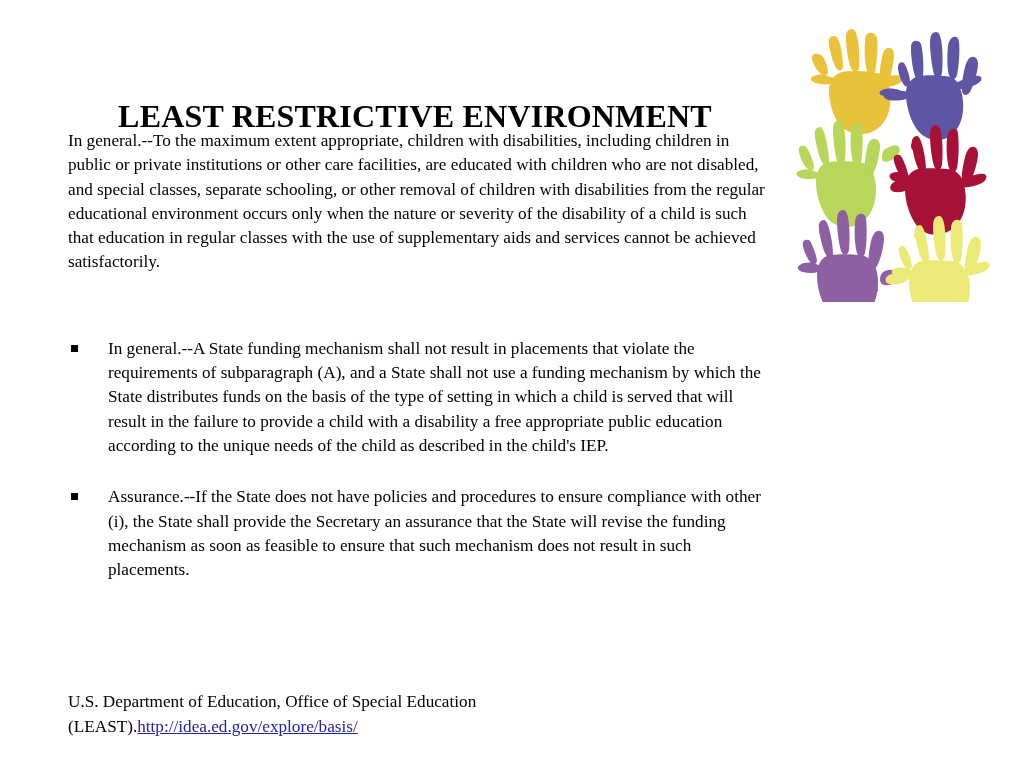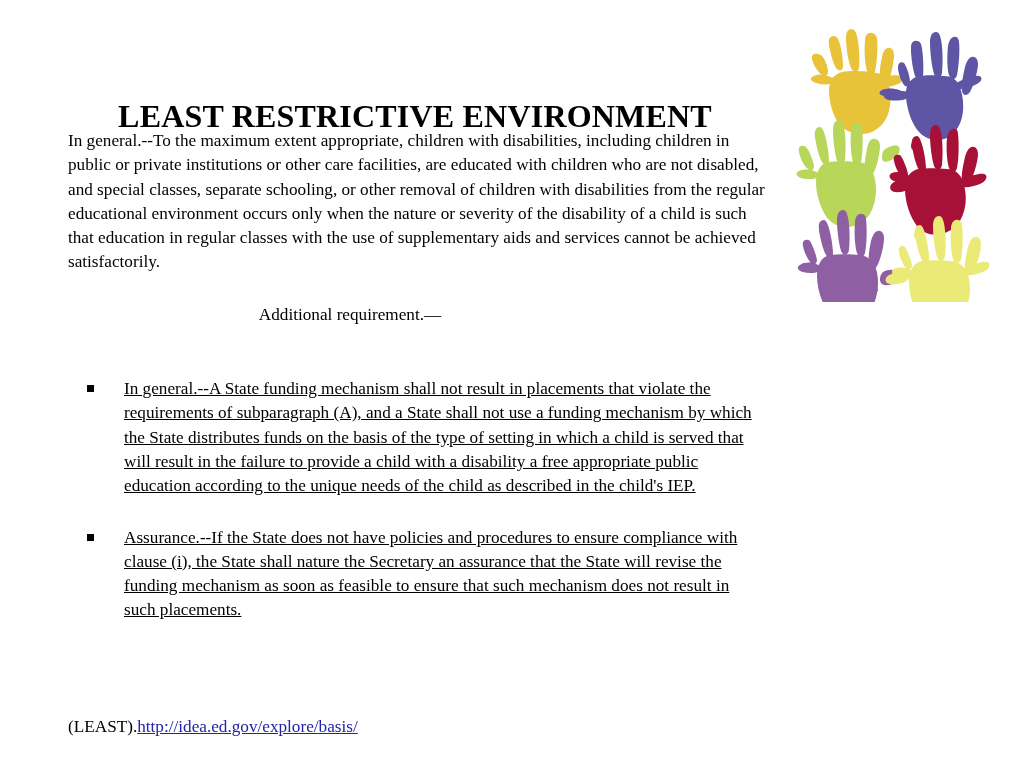--- a/index.html
+++ b/index.html
@@ -59,23 +59,22 @@
     text-align: center;
     width: 600px;
     margin-left: -18px;
   }
   .spacer-md { height: 28px; }
   .spacer-lg { height: 34px; }
 
   
   .bullet-list {
     list-style: none;
-    margin: 16px;
+    margin: 0;
     padding: 0;
-    text-decoration: underline;
   }
   .bullet-item {
     position: relative;
     padding-left: 40px;
     font-size: 17.2px;
     line-height: 24.3px;
     margin: 0;
   }
   .bullet-item + .bullet-item { margin-top: 27px; }
   .bullet-marker {
@@ -118,39 +117,38 @@
 <div class="slide">
 
   <h1 class="slide-title">LEAST RESTRICTIVE ENVIRONMENT</h1>
 
   <div class="body-col">
 
     <p class="para">In general.--To the maximum extent appropriate, children with disabilities, including children in public or private institutions or other care facilities, are educated with children who are not disabled, and special classes, separate schooling, or other removal of children with disabilities from the regular educational environment occurs only when the nature or severity of the disability of a child is such that education in regular classes with the use of supplementary aids and services cannot be achieved satisfactorily.</p>
 
     <div class="spacer-md"></div>
 
-    <p class="center-line">Additional requirement.—</p>
 
     <div class="spacer-lg"></div>
 
     <ul class="bullet-list">
       <li class="bullet-item">
         <span class="bullet-marker"></span>
         <span>In general.--A State funding mechanism shall not result in placements that violate the requirements of subparagraph (A), and a State shall not use a funding mechanism by which the State distributes funds on the basis of the type of setting in which a child is served that will result in the failure to provide a child with a disability a free appropriate public education according to the unique needs of the child as described in the child's IEP.</span>
       </li>
       <li class="bullet-item">
         <span class="bullet-marker"></span>
-        <span>Assurance.--If the State does not have policies and procedures to ensure compliance with clause (i), the State shall nature the Secretary an assurance that the State will revise the funding mechanism as soon as feasible to ensure that such mechanism does not result in such placements.</span>
+        <span>Assurance.--If the State does not have policies and procedures to ensure compliance with other (i), the State shall provide the Secretary an assurance that the State will revise the funding mechanism as soon as feasible to ensure that such mechanism does not result in such placements.</span>
       </li>
     </ul>
 
   </div>
 
   <div class="source-block">
-    <br>
+    <span>U.S. Department of Education, Office of Special Education</span><br>
     <span>(LEAST).</span><a class="source-link" href="#">http://idea.ed.gov/explore/basis/</a>
   </div>
 
   <div class="handprints">
     <svg viewBox="0 0 212 278" xmlns="http://www.w3.org/2000/svg" aria-hidden="true">
 
       <g>
         <path fill="#e8c33a" d="M44 53 c-3 -2 -9 -3 -13 -2 c-5 1 -8 4 -5 6 c4 3 12 4 18 3 c5 -1 7 -4 5 -6 z"></path>
         <path fill="#e8c33a" d="M32 30 c-4 -1 -7 1 -6 5 c1 5 5 12 9 15 c3 3 7 2 7 -2 c0 -5 -3 -13 -6 -16 c-1 -1 -3 -2 -4 -2 z"></path>
         <path fill="#e8c33a" d="M48 12 c-4 0 -6 3 -5 8 c1 8 4 19 7 24 c3 4 7 3 7 -2 c0 -8 -2 -21 -5 -27 c-1 -2 -3 -3 -4 -3 z"></path>

